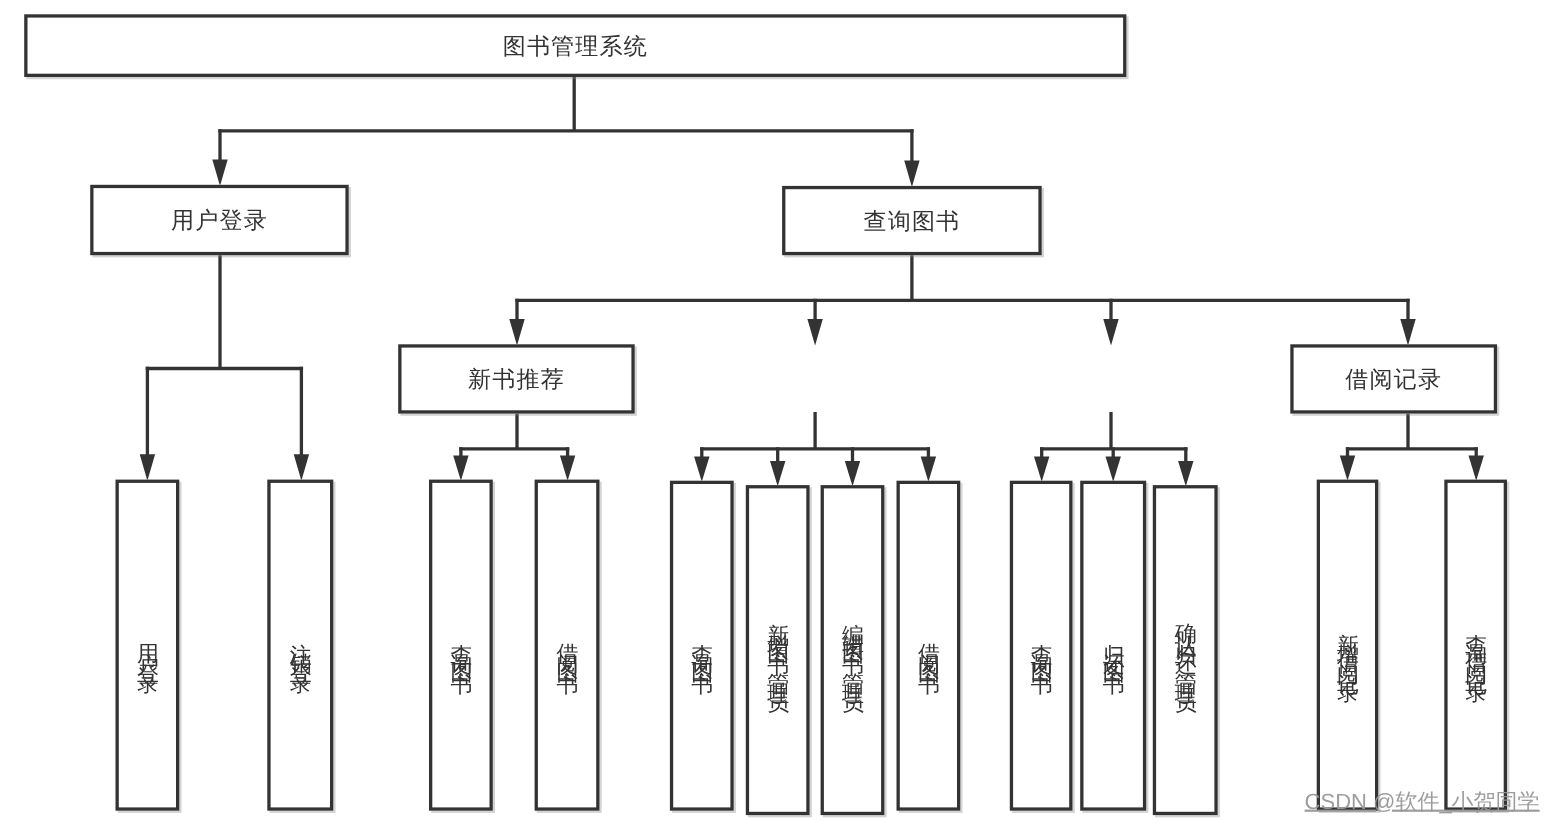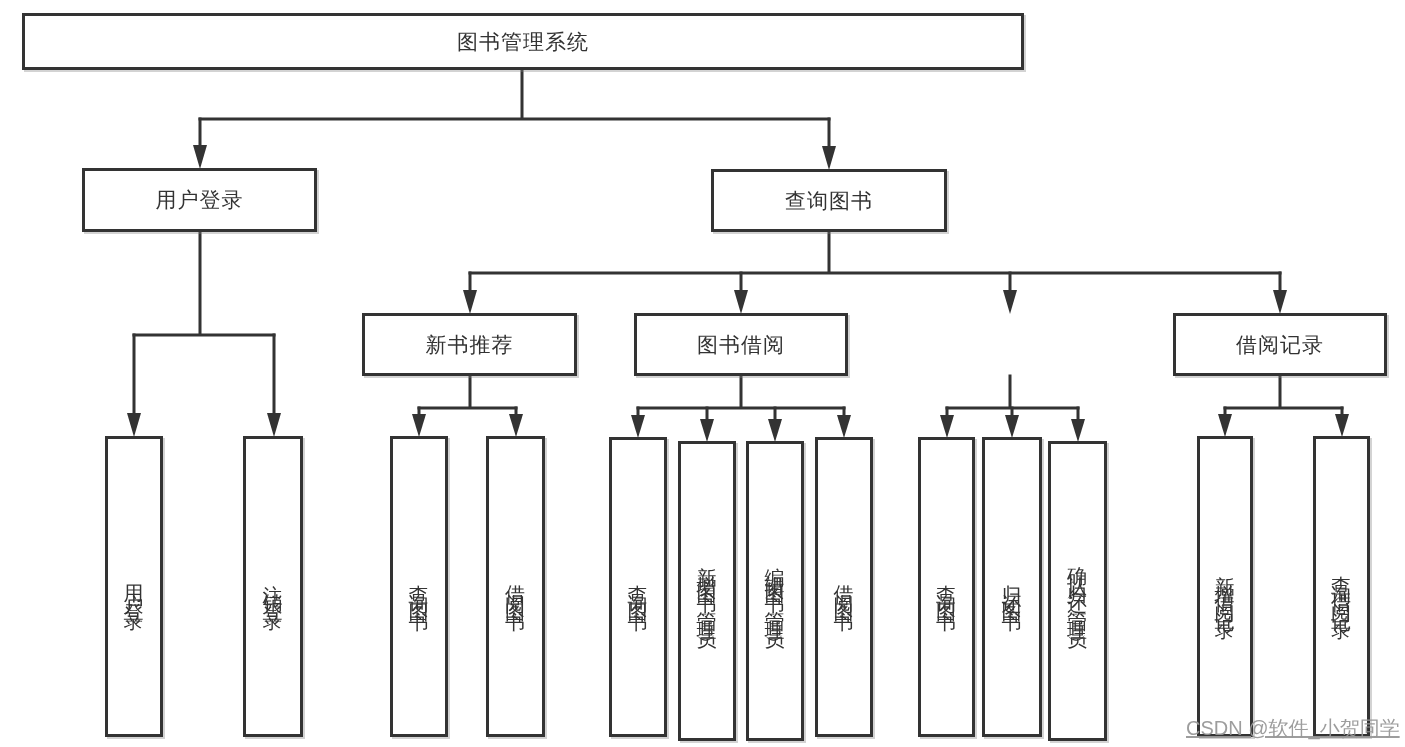--- a/index.html
+++ b/index.html
@@ -86,24 +86,21 @@
   <div class="node" style="left:82px;top:168px;width:235px;height:64px;">
     <span>用户登录</span>
   </div>
   <div class="node" style="left:711px;top:169px;width:236px;height:63px;">
     <span>查询图书</span>
   </div>
 
   <div class="node" style="left:362px;top:313px;width:215px;height:63px;text-align:right;">
     <span>新书推荐</span>
   </div>
-  <div class="node" style="left:634px;top:313px;width:214px;height:63px;">
-    <span>图书借阅</span>
-  </div>
-  <div class="node" style="left:1173px;top:313px;width:214px;height:63px;">
+  <div class="node" style="left:1173px;top:313px;width:188px;height:63px;">
     <span>借阅记录</span>
   </div>
 
   <div class="leaf" style="left:105px;top:436px;width:58px;height:301px;">
     <span class="vtext">用户登录</span>
   </div>
   <div class="leaf" style="left:243px;top:436px;width:60px;height:301px;">
     <span class="vtext">注销登录</span>
   </div>
 

